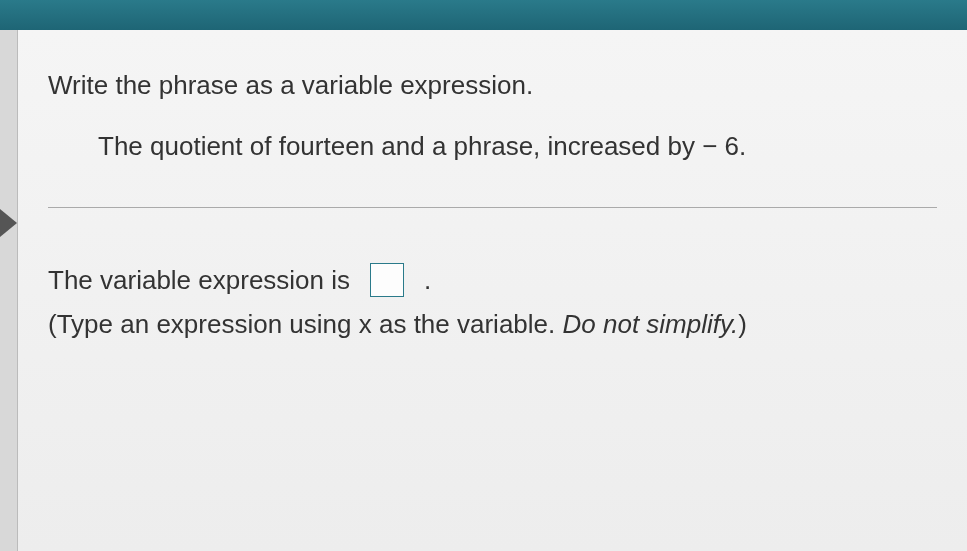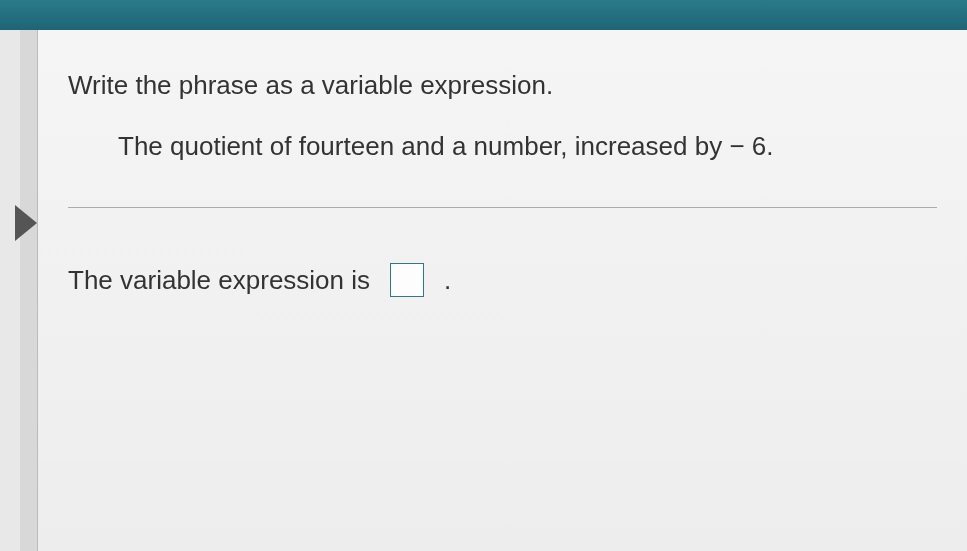--- a/index.html
+++ b/index.html
@@ -15,21 +15,20 @@
       overflow: hidden;
     }
     .top-bar {
       height: 30px;
       background: linear-gradient(to bottom, #2a7a8a, #1e6575);
       width: 100%;
     }
     .content-wrapper {
       display: flex;
       height: calc(100% - 30px);
-      margin-left: 20px;
     }
     .left-margin {
       width: 18px;
       background: #d8d8d8;
       border-right: 1px solid #bbb;
       position: relative;
     }
     .left-tab {
       position: absolute;
       top: 175px;
@@ -98,25 +97,28 @@
 
 <div class="content-wrapper">
   <div class="left-margin">
     <div class="left-tab"></div>
   </div>
 
   <div class="main-content">
     <p class="prompt-line">Write the phrase as a variable expression.</p>
 
     <p class="phrase-line">
-      <span>The quotient of fourteen and a number, increased by </span><span class="minus">− 6.</span>
+      <span>The quotient of fourteen and a phrase, increased by </span><span class="minus">− 6.</span>
     </p>
 
     <hr class="divider">
 
     <div class="answer-line">
       <span>The variable expression is </span>
       <span class="answer-box"></span>
       <span>.</span>
     </div>
 
+    <p class="hint-line">
+      <span>(Type an expression using x as the variable.  </span><span class="hint-italic">Do not simplify.</span><span>)</span>
+    </p>
   </div>
 </div>
 
 </body></html>

